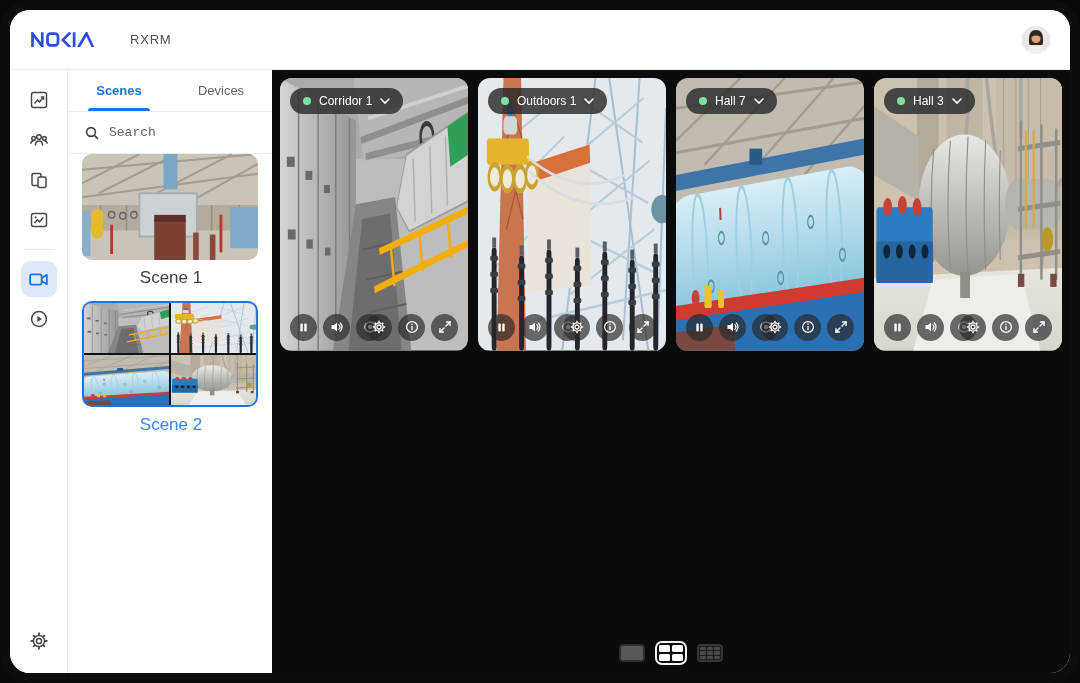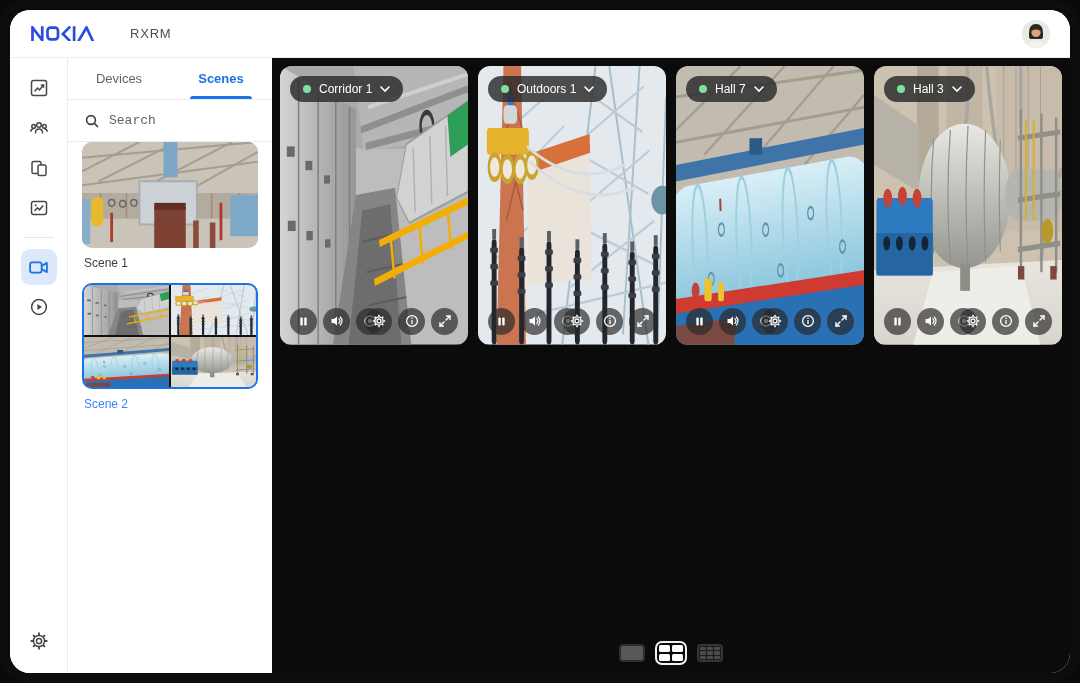--- a/index.html
+++ b/index.html
@@ -2,21 +2,21 @@
 <html><head>
 <meta charset="utf-8">
 <style>
   * { margin:0; padding:0; box-sizing:border-box; }
   html,body { width:1080px; height:683px; }
   body { font-family:"Liberation Sans", sans-serif; background:#0a0a0a; position:relative; }
   .device { position:absolute; inset:0; background:#0d0d0d; border-radius:28px; }
   .app { position:absolute; inset:10px; background:#ffffff; border-radius:20px; overflow:hidden; display:flex; flex-direction:column; }
 
   
-  .topbar { height:48px; flex:none; display:flex; align-items:center; padding:0 20px; border-bottom:1px solid #ededed; background:#fff; }
+  .topbar { height:60px; flex:none; display:flex; align-items:center; padding:0 20px; border-bottom:1px solid #ededed; background:#fff; }
   .brand-logo { display:flex; align-items:center; }
   .product-name { margin-left:26px; font-size:13px; letter-spacing:.8px; color:#4a4f55; font-weight:500; }
   .topbar-spacer { flex:1; }
   .avatar { width:28px; height:28px; border-radius:50%; overflow:hidden; background:#e9e9e9; cursor:pointer; }
 
   .body { flex:1; display:flex; min-height:0; }
 
   
   .rail { width:58px; flex:none; border-right:1px solid #ececec; display:flex; flex-direction:column; align-items:center; padding:12px 0 14px; gap:4px; background:#fff; }
   .rail-item { width:36px; height:36px; display:flex; align-items:center; justify-content:center; border-radius:9px; cursor:pointer; }
@@ -31,21 +31,21 @@
   .tab.active { color:#1a73e8; font-weight:700; }
   .tab.active::after { content:""; position:absolute; bottom:0; left:20%; right:20%; height:3px; background:#1a73e8; border-radius:3px 3px 0 0; }
   .search-row { height:42px; flex:none; display:flex; align-items:center; gap:9px; padding:0 16px; border-bottom:1px solid #ececec; }
   .search-input { border:none; outline:none; font-size:13px; color:#3c4043; width:130px; font-family:Liberation Mono, monospace; }
   .search-input::placeholder { color:#5f6368; }
   .group-header { padding:16px 16px 12px; display:flex; align-items:center; gap:12px; font-size:13px; font-weight:700; color:#202124; }
   .scene-list { padding:0 14px; overflow:hidden; }
   .thumb { width:100%; height:106px; border-radius:10px; overflow:hidden; position:relative; background:#ddd; cursor:pointer; }
   .thumb.selected { border:2px solid #1a73e8; }
   .thumb svg { display:block; width:100%; height:100%; }
-  .scene-label { font-size:12px; color:#3c4043; margin:8px 0 13px 2px; cursor:pointer; }
+  .scene-label { font-size:17px; color:#3c4043; margin:8px 0 13px 2px; cursor:pointer;text-align:center; }
   .scene-label.selected { color:#3b82f6; }
   .quad-thumb { width:100%; height:100%; display:grid; grid-template-columns:1fr 1fr; grid-template-rows:1fr 1fr; gap:2px; background:#101010; }
   .quad-thumb .cell { overflow:hidden; }
   .quad-thumb svg { width:100%; height:100%; display:block; }
 
   
   .main { flex:1; min-width:0; background:#0b0b0b; display:flex; flex-direction:column; padding:8px 8px 0; }
   .grid { flex:1; display:grid; grid-template-columns:1fr 1fr 1fr 1fr; grid-template-rows:1fr 1fr; gap:10px; min-height:0; }
   .tile { position:relative; border-radius:12px; overflow:hidden; background:#1d1d1d; }
   .tile > svg.feed { position:absolute; inset:0; width:100%; height:100%; }
@@ -458,22 +458,22 @@
                 <line x1="14" y1="14" x2="15.9" y2="15.9"></line>
               <line x1="15.9" y1="4.1" x2="14" y2="6"></line>
                 <line x1="6" y1="14" x2="4.1" y2="15.9"></line>
             </g>
           </svg>
         </div>
       </div>
 
       <div class="panel">
         <div class="tabs">
+          <div class="tab active">Scenes</div>
           <div class="tab">Devices</div>
-          <div class="tab active">Scenes</div>
         </div>
         <div class="search-row">
           <svg width="16" height="16" viewBox="0 0 16 16" fill="none" stroke="#3c4043" stroke-width="1.6">
             <circle cx="7" cy="7" r="4.4"></circle>
             <line x1="10.4" y1="10.4" x2="14" y2="14"></line>
           </svg>
           <input class="search-input" type="text" placeholder="Search" style="">
         </div>
         <div class="scene-list">
           <div class="thumb">

